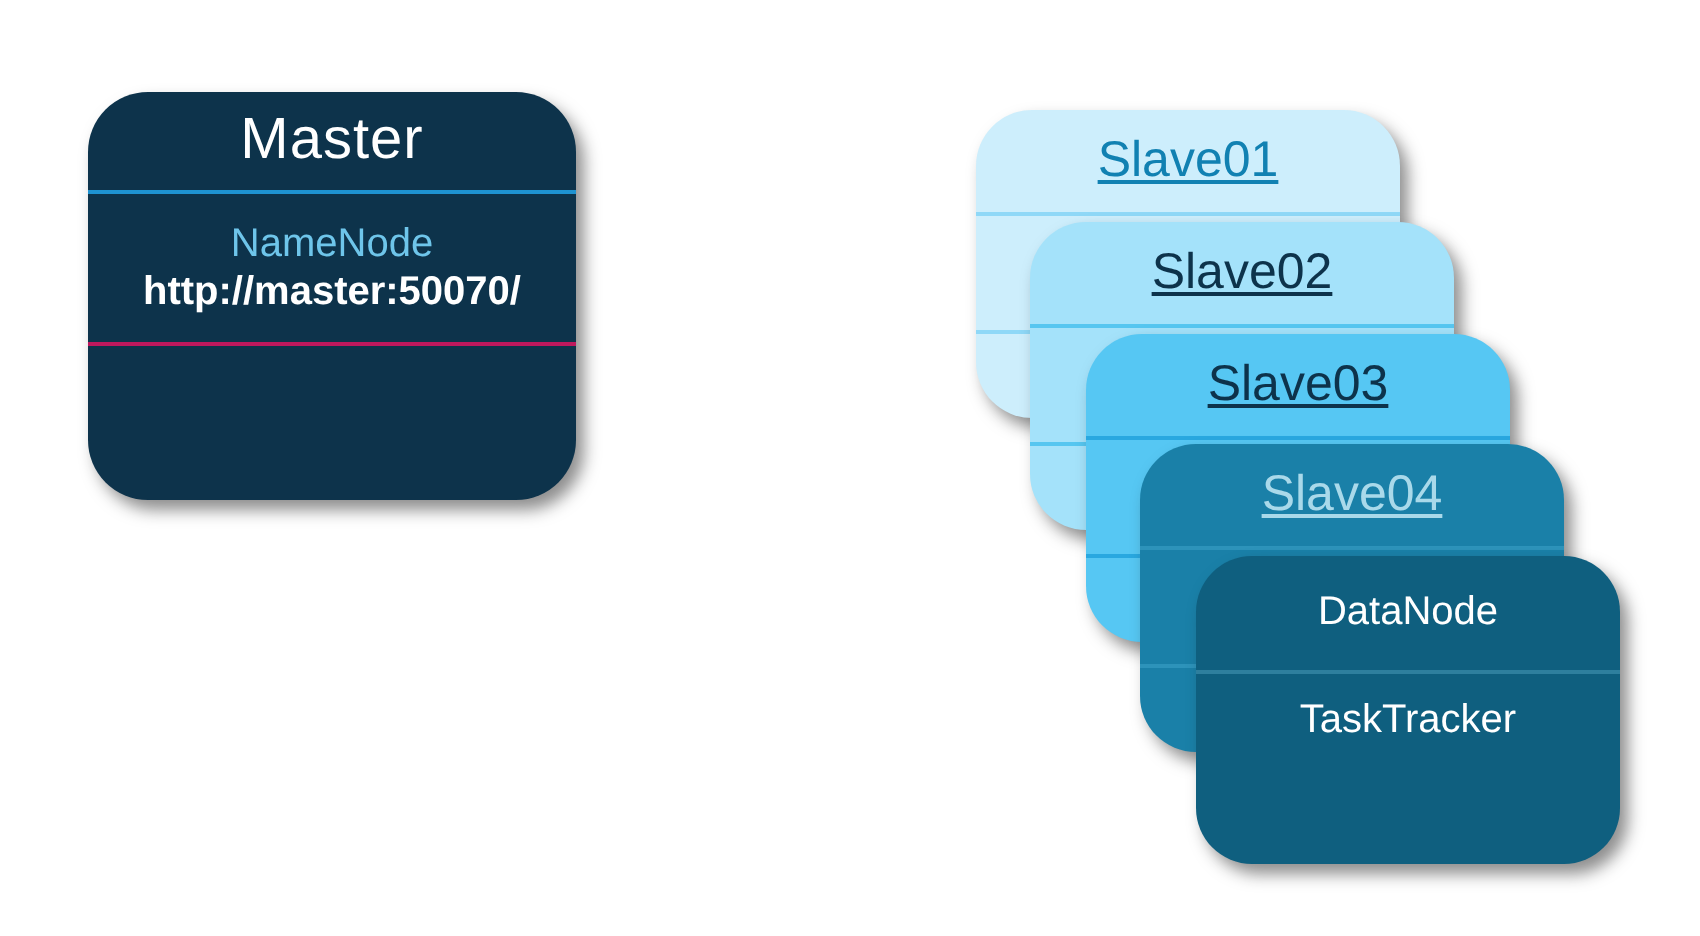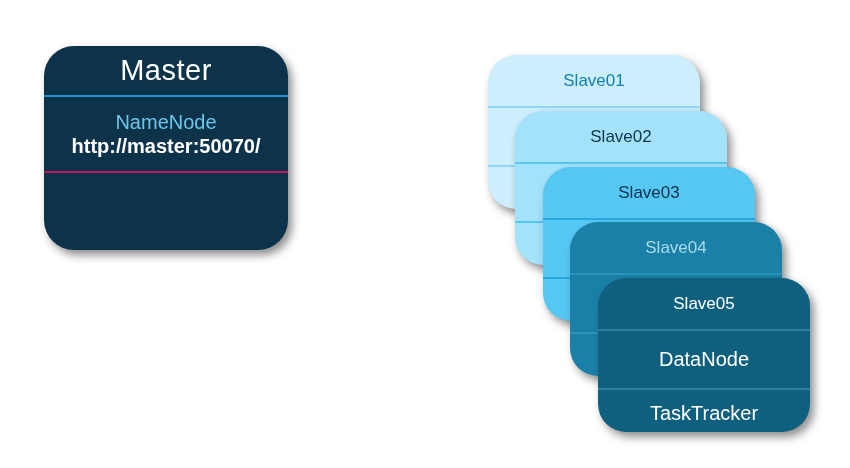--- a/index.html
+++ b/index.html
@@ -39,21 +39,21 @@
   .master .sec-svc2  { height: 75px; }
   .master-title { color: #ffffff; font-size: 29px; letter-spacing: 0.5px; }
   .svc-name { color: #6ec5ea; font-size: 20px; line-height: 24px; }
   .svc-url  { color: #ffffff; font-size: 20px; font-weight: bold; line-height: 25px; }
 
   
   .slave { width: 212px; height: 154px; }
   .slave .sec-title { height: 53px; border-bottom: 2px solid; }
   .slave .sec-mid   { height: 59px; border-bottom: 2px solid; }
   .slave .sec-bot   { height: 46px; }
-  .slave-title { font-size: 17px; }
+  .slave-title { font-size: 25px; text-decoration: underline; }
   .slave-svc   { font-size: 20px; }
 
   .s1 { left: 488px; top: 55px;  background: #cdeefc; }
   .s1 .sec-title, .s1 .sec-mid { border-color: #8fd8f7; }
   .s1 .slave-title { color: #1181b2; }
   .s1 .slave-svc   { color: #1181b2; }
 
   .s2 { left: 515px; top: 111px; background: #a4e2fa; }
   .s2 .sec-title, .s2 .sec-mid { border-color: #56c6f0; }
   .s2 .slave-title { color: #0d334b; }
@@ -131,23 +131,20 @@
     </div>
     <div class="sec sec-mid">
       <div class="slave-svc">DataNode</div>
     </div>
     <div class="sec sec-bot">
       <div class="slave-svc">TaskTracker</div>
     </div>
   </div>
 
   <div class="card slave s5">
-    <div class="sec sec-title">
-      <div class="slave-title">Slave05</div>
-    </div>
     <div class="sec sec-mid">
       <div class="slave-svc">DataNode</div>
     </div>
     <div class="sec sec-bot">
       <div class="slave-svc">TaskTracker</div>
     </div>
   </div>
 
 </div>
 

